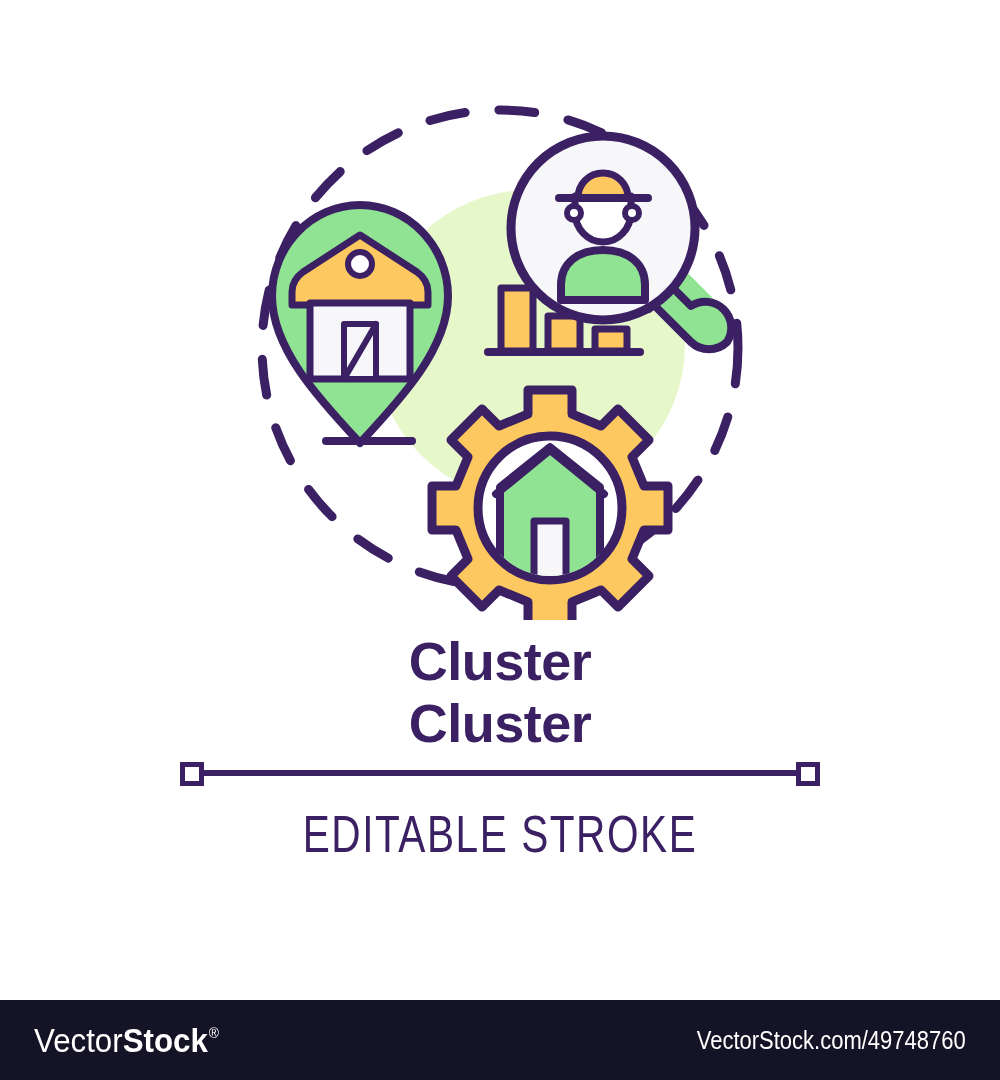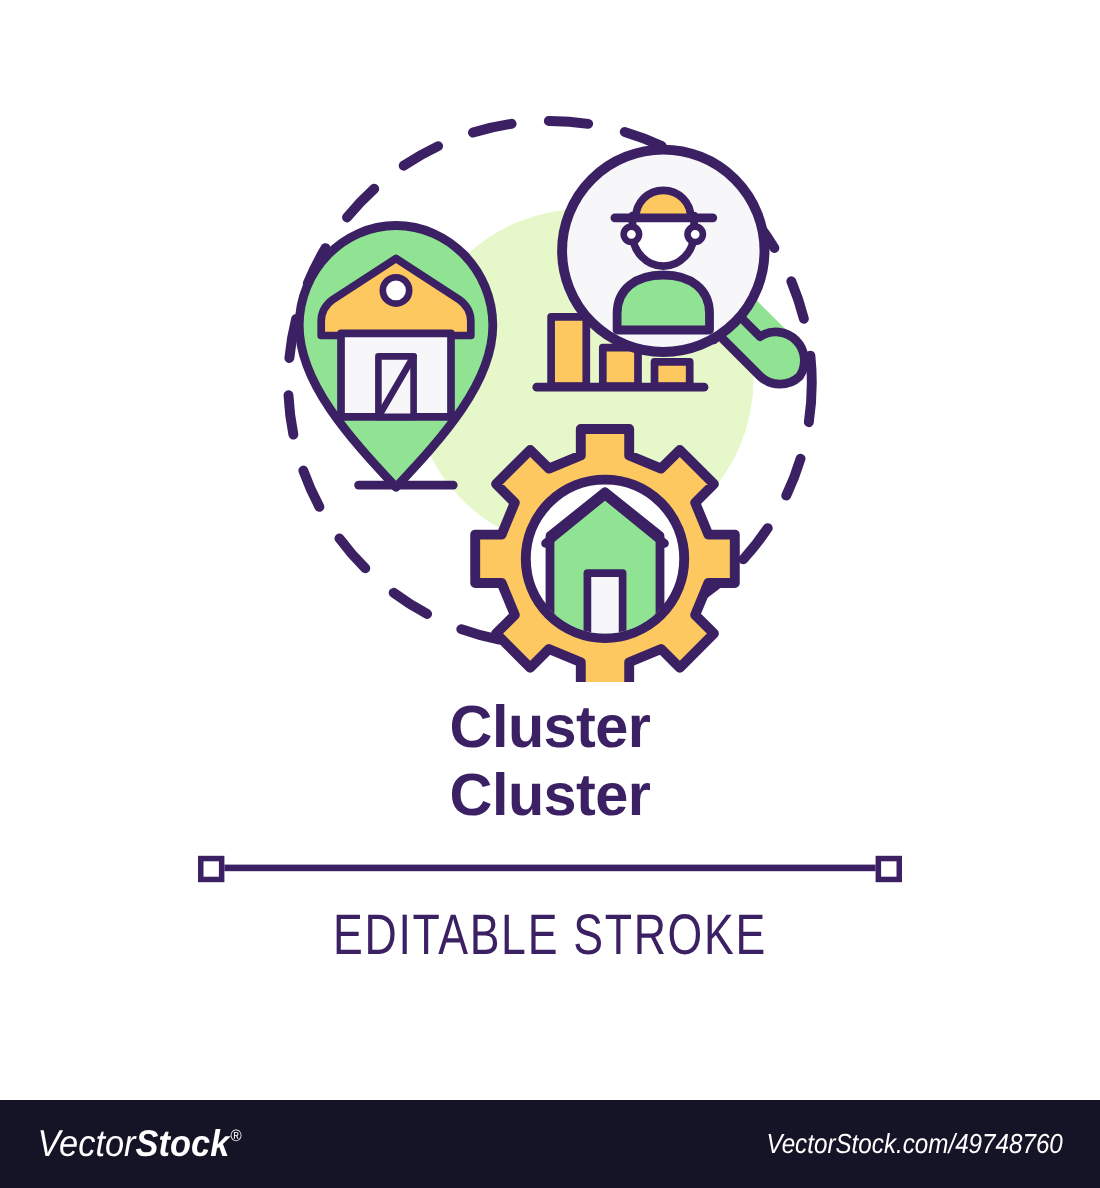--- a/index.html
+++ b/index.html
@@ -53,21 +53,21 @@
     font-weight: bold;
     font-size: 54px;
     line-height: 62px;
     letter-spacing: -0.5px;
   }
 
   
   #stroke-block {
     position: absolute;
     left: 0;
-    top: 772px;
+    top: 756px;
     width: 1000px;
   }
   #stroke-bar {
     position: relative;
     width: 640px;
     height: 34px;
     margin: 0 auto;
   }
   #stroke-line {
     position: absolute;
@@ -107,21 +107,20 @@
     left: 0;
     top: 1000px;
     width: 1000px;
     height: 80px;
     background: #151426;
     display: flex;
     align-items: center;
     justify-content: space-between;
     box-sizing: border-box;
     padding: 0 34px;
-    font-style: italic;
   }
   #brand {
     color: #ffffff;
     font-family: "Liberation Sans", sans-serif;
     font-size: 34px;
     letter-spacing: 0px;
     display: flex;
     align-items: flex-start;
     transform: scaleX(0.92);
     transform-origin: left center;

